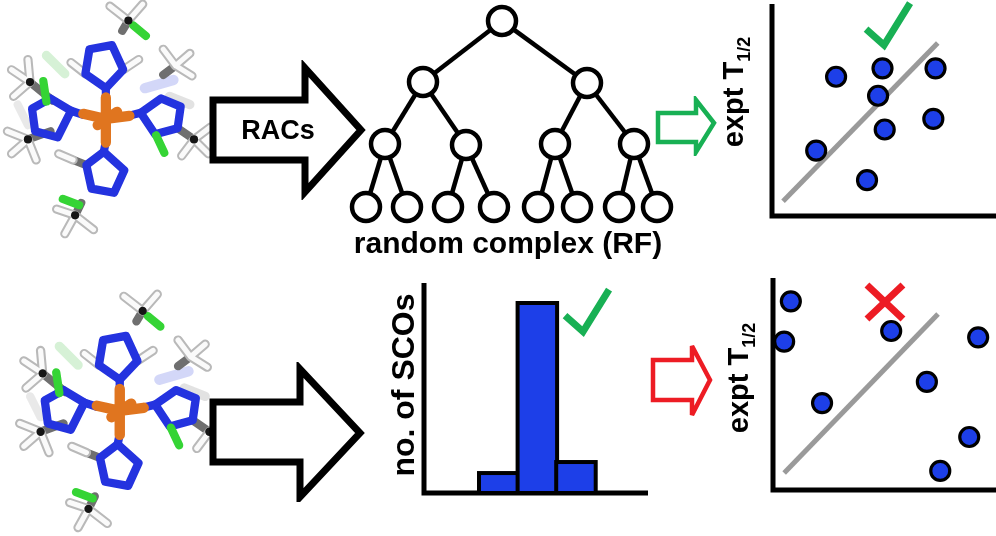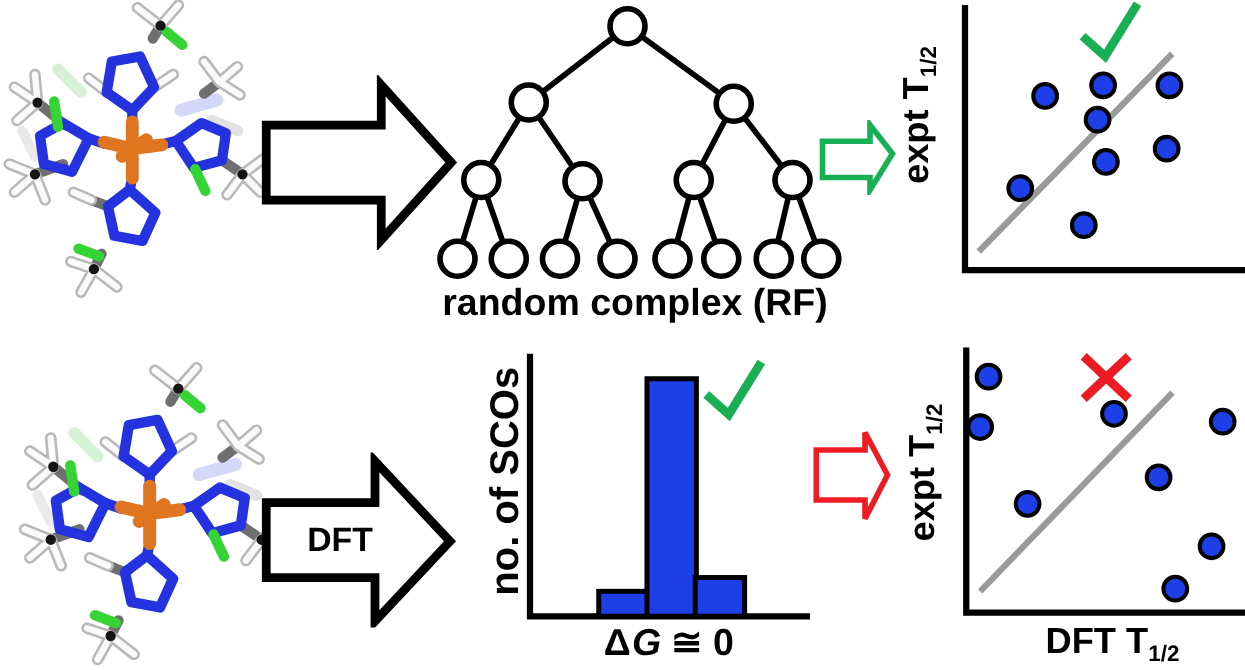--- a/index.html
+++ b/index.html
@@ -70,25 +70,25 @@
     </svg>
 
   <svg class="abs" style="left:4px;top:288px" width="244" height="250" viewBox="0 0 220 240">
       <use href="#molecule"></use>
     </svg>
 
 
   <svg class="abs" style="left:208px;top:60px" width="158" height="140" viewBox="0 0 158 140">
     <polygon points="5,40 97,40 97,8 153,70 97,132 97,100 5,100" fill="#fff" stroke="#000" stroke-width="7"></polygon>
   </svg>
+  <div class="abs lbl ctr" style="left:222px;top:116px;width:112px;font-size:27px">RACs</div>
 
   <svg class="abs" style="left:208px;top:362px" width="158" height="140" viewBox="0 0 158 140">
     <polygon points="5,40 92,40 92,7 152,71 92,135 92,100 5,100" fill="#fff" stroke="#000" stroke-width="7"></polygon>
   </svg>
-  <div class="abs lbl ctr" style="left:220px;top:418px;width:104px;font-size:27px">DFT</div>
 
   <svg id="tree-svg" class="abs" style="left:344px;top:2px" width="332" height="222" viewBox="0 0 332 222">
       <line x1="158" y1="19" x2="79" y2="80" stroke="#000" stroke-width="4.5"></line>
       <line x1="158" y1="19" x2="243" y2="81" stroke="#000" stroke-width="4.5"></line>
       <line x1="79" y1="80" x2="41" y2="142" stroke="#000" stroke-width="4.5"></line>
       <line x1="79" y1="80" x2="122" y2="143" stroke="#000" stroke-width="4.5"></line>
       <line x1="243" y1="81" x2="211" y2="142" stroke="#000" stroke-width="4.5"></line>
       <line x1="243" y1="81" x2="290" y2="142" stroke="#000" stroke-width="4.5"></line>
       <line x1="41" y1="142" x2="22" y2="205" stroke="#000" stroke-width="4.5"></line>
       <line x1="41" y1="142" x2="63" y2="205" stroke="#000" stroke-width="4.5"></line>
@@ -140,34 +140,32 @@
   <div class="abs lbl ctr rot" style="left:650px;top:75px;width:170px;height:34px;font-size:29px"><span>expt T</span><sub>1/2</sub></div>
 
   <svg id="bar-plot" class="abs" style="left:417px;top:278px" width="236" height="220" viewBox="0 0 236 220">
     <polyline points="7,5 7,215 231,215" fill="none" stroke="#000" stroke-width="5"></polyline>
   <rect x="62" y="195.05" width="39.5" height="19.95" fill="#1d3fe8" stroke="#000" stroke-width="4"></rect>
       <rect x="100.6" y="25" width="39.5" height="190" fill="#1d3fe8" stroke="#000" stroke-width="4"></rect>
       <rect x="139.2" y="184.03" width="39.5" height="30.970000000000002" fill="#1d3fe8" stroke="#000" stroke-width="4"></rect>
       <polyline points="148.04,37.64999999999998 166.04,53.64999999999998 192.04,11.649999999999977" fill="none" stroke="#18b054" stroke-width="7"></polyline>
     </svg>
   <div class="abs lbl ctr rot" style="left:295px;top:367px;width:220px;height:36px;font-size:32px">no. of SCOs</div>
-  <div class="abs lbl ctr" style="left:440px;top:499px;width:190px;font-size:30px"><span>Δ</span><span class="g-ital">G</span><span class="approx">≅ 0</span></div>
 
   <svg id="dft-plot" class="abs" style="left:765px;top:272px" width="231" height="224" viewBox="0 0 231 224">
     <polyline points="8,6 8,218 231,218" fill="none" stroke="#000" stroke-width="5"></polyline>
   <line x1="19.15" y1="201.04" x2="173.02" y2="42.04000000000002" stroke="#9a9a9a" stroke-width="5"></line>
       <circle cx="25.84" cy="29.319999999999993" r="9.5" fill="#1d3fe8" stroke="#000" stroke-width="3.2"></circle>
       <circle cx="19.15" cy="69.60000000000002" r="9.5" fill="#1d3fe8" stroke="#000" stroke-width="3.2"></circle>
       <circle cx="126.19000000000001" cy="59" r="9.5" fill="#1d3fe8" stroke="#000" stroke-width="3.2"></circle>
       <circle cx="213.16" cy="65.36000000000001" r="9.5" fill="#1d3fe8" stroke="#000" stroke-width="3.2"></circle>
       <circle cx="161.86999999999998" cy="109.88" r="9.5" fill="#1d3fe8" stroke="#000" stroke-width="3.2"></circle>
       <circle cx="57.06" cy="131.07999999999998" r="9.5" fill="#1d3fe8" stroke="#000" stroke-width="3.2"></circle>
       <circle cx="204.24" cy="165" r="9.5" fill="#1d3fe8" stroke="#000" stroke-width="3.2"></circle>
       <circle cx="175.25" cy="198.92000000000002" r="9.5" fill="#1d3fe8" stroke="#000" stroke-width="3.2"></circle>
       <g>
         <line x1="101.946" y1="12.955999999999989" x2="137.946" y2="46.95599999999999" stroke="#ed1c24" stroke-width="7"></line>
         <line x1="137.946" y1="12.955999999999989" x2="101.946" y2="46.95599999999999" stroke="#ed1c24" stroke-width="7"></line>
       </g>
     </svg>
   <div class="abs lbl ctr rot" style="left:655px;top:361px;width:170px;height:34px;font-size:29px"><span>expt T</span><sub>1/2</sub></div>
-  <div class="abs lbl ctr" style="left:805px;top:498px;width:170px;font-size:29px"><span>DFT T</span><sub>1/2</sub></div>
 
 </div>
 
 </body></html>

